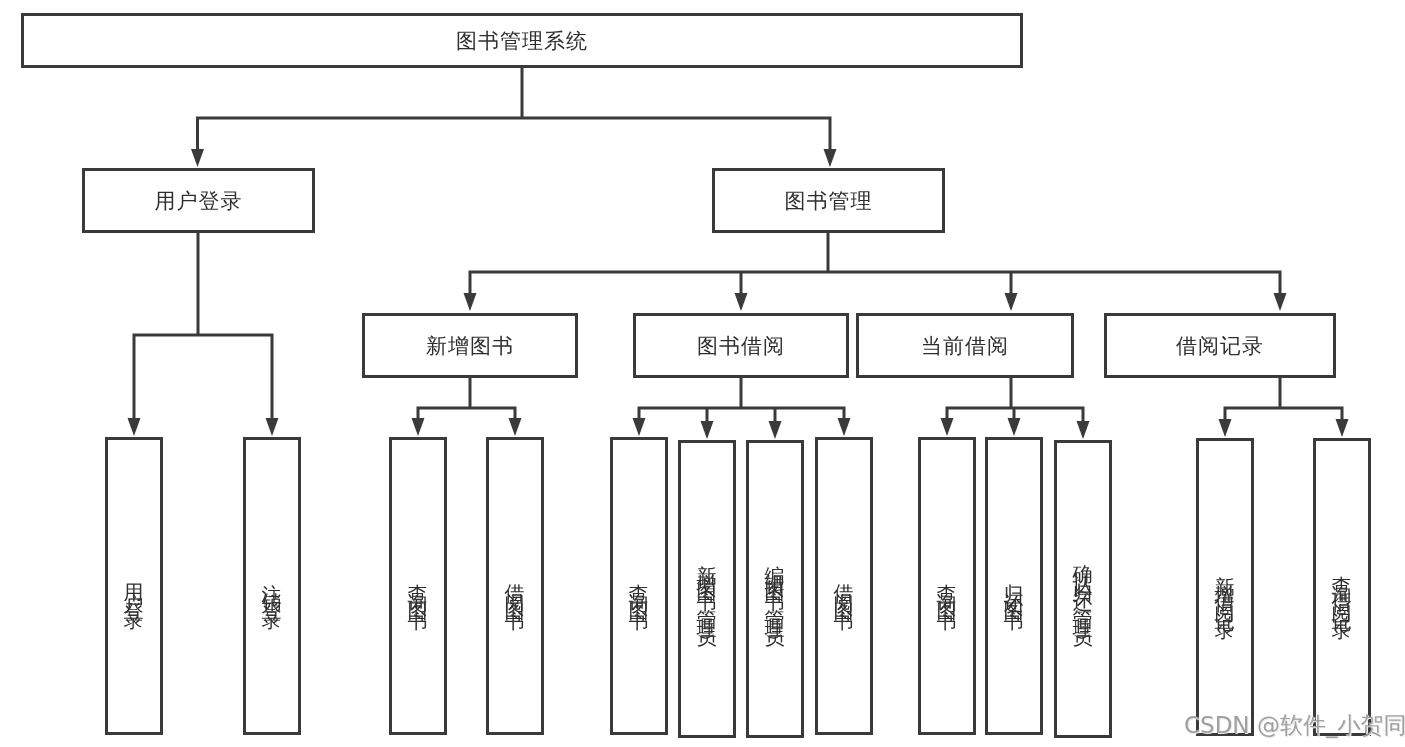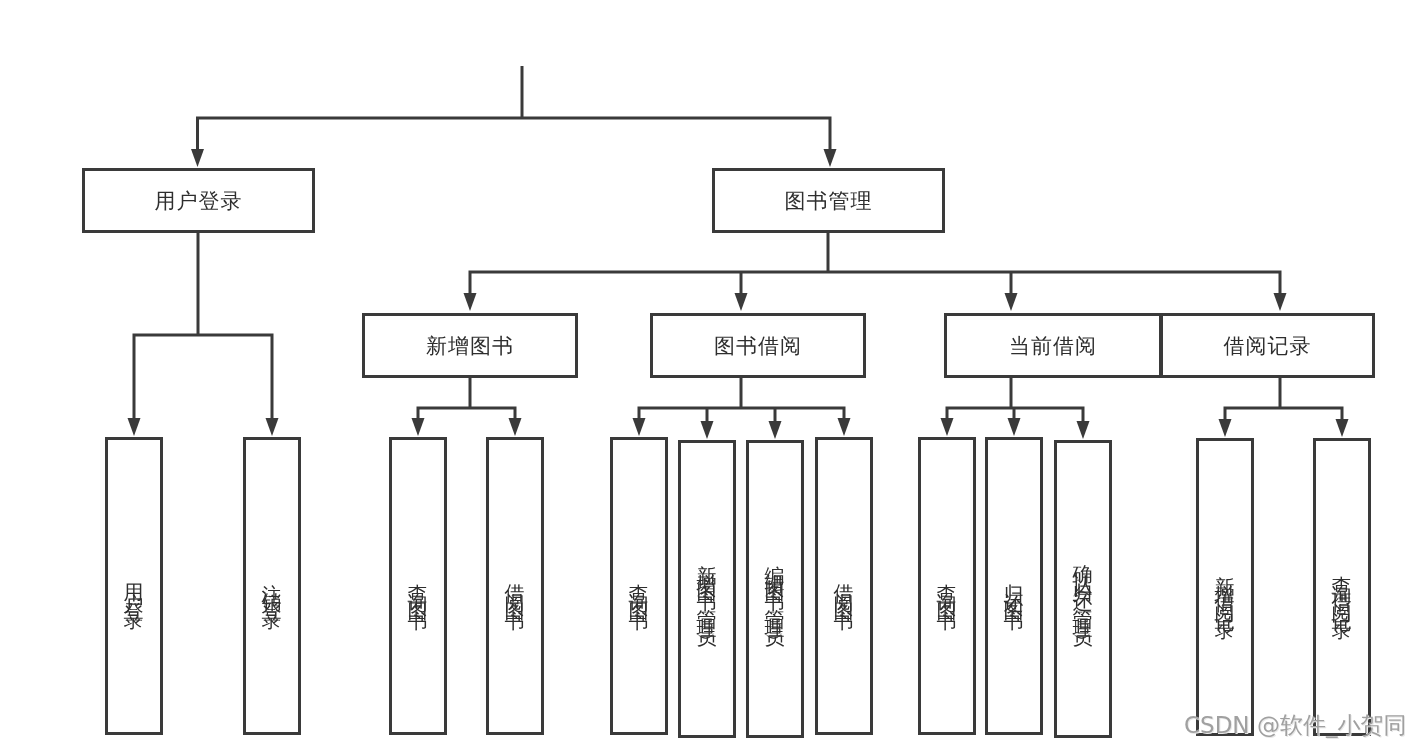--- a/index.html
+++ b/index.html
@@ -130,28 +130,29 @@
     </g>
 
     <g>
       <path class="cline" d="M1280,376 V408"></path>
       <path class="cline" d="M1225,420 V408 H1342 V420"></path>
       <polygon class="arrow" points="1218.5,419 1231.5,419 1225,437"></polygon>
       <polygon class="arrow" points="1335.5,419 1348.5,419 1342,437"></polygon>
     </g>
   </svg>
 
+  <div class="hbox" style="left:21px; top:13px; width:1002px; height:55px;">图书管理系统</div>
 
   <div class="hbox" style="left:82px; top:168px; width:233px; height:65px;">用户登录</div>
   <div class="hbox" style="left:712px; top:168px; width:233px; height:65px;font-family:Liberation Mono, monospace;">图书管理</div>
 
   <div class="hbox" style="left:362px; top:313px; width:216px; height:65px;">新增图书</div>
-  <div class="hbox" style="left:633px; top:313px; width:216px; height:65px;margin-left:17px;">图书借阅</div>
-  <div class="hbox" style="left:944px; top:313px; width:218px; height:65px;">当前借阅</div>
-  <div class="hbox" style="left:1160px; top:313px; width:215px; height:65px;">借阅记录</div>
+  <div class="hbox" style="left:633px; top:313px; width:216px; height:65px;">图书借阅</div>
+  <div class="hbox" style="left:856px; top:313px; width:218px; height:65px;">当前借阅</div>
+  <div class="hbox" style="left:1104px; top:313px; width:232px; height:65px;">借阅记录</div>
 
   <div class="vbox" style="left:105px; top:437px;">用户登录</div>
   <div class="vbox" style="left:243px; top:437px;">注销登录</div>
 
   <div class="vbox" style="left:389px; top:437px;">查询图书</div>
   <div class="vbox" style="left:486px; top:437px;">借阅图书</div>
 
   <div class="vbox" style="left:610px; top:437px;">查询图书</div>
   <div class="vbox" style="left:678px; top:440px;">新增图书（管理员）</div>
   <div class="vbox" style="left:746px; top:440px;">编辑图书（管理员）</div>

